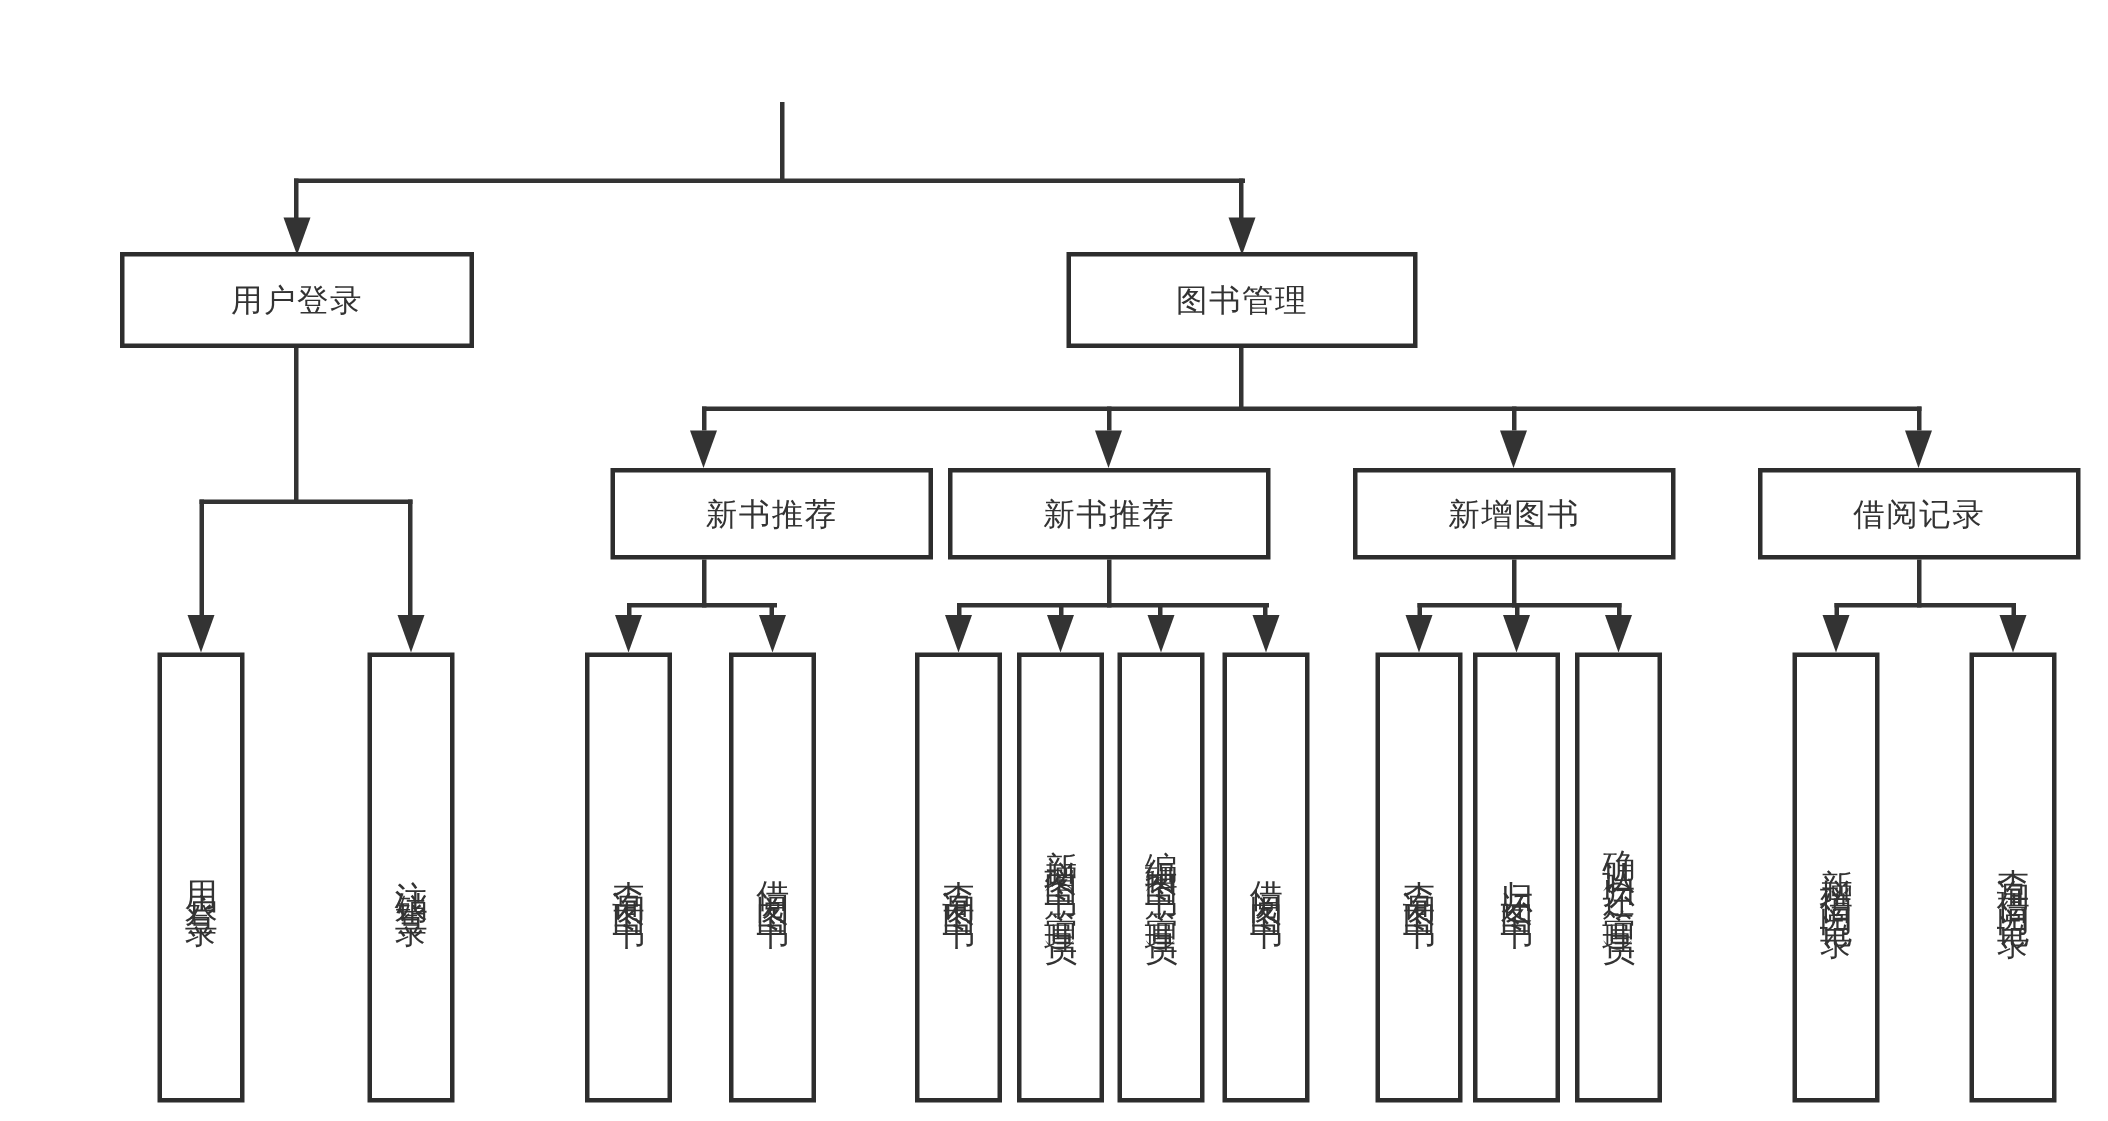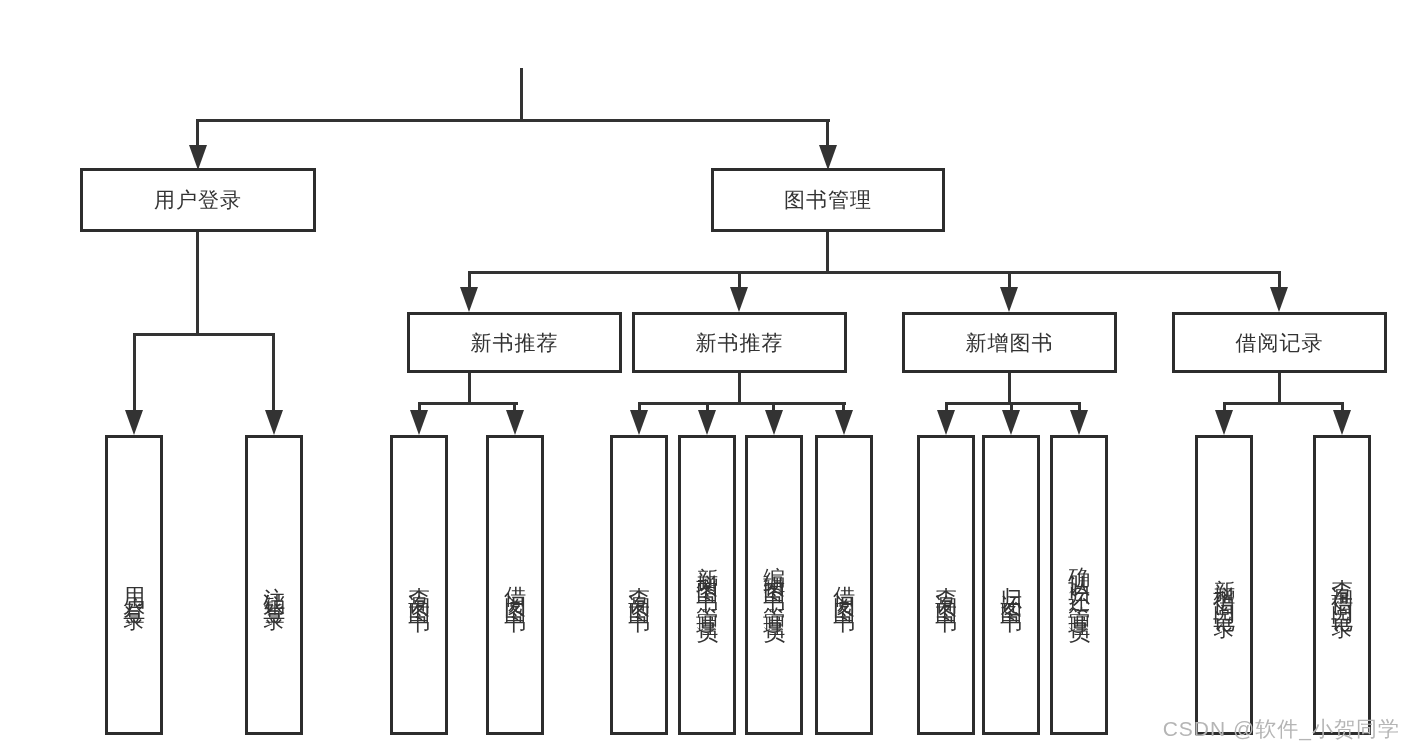--- a/index.html
+++ b/index.html
@@ -172,15 +172,14 @@
     <span class="vlabel">确认归还（管理员）</span>
   </div>
 
   <div class="box vbox" style="left:1195px; top:435px;">
     <span class="vlabel">新增借阅记录</span>
   </div>
   <div class="box vbox" style="left:1313px; top:435px;">
     <span class="vlabel">查询借阅记录</span>
   </div>
 
-  <div class="watermark">CSDN @软件_小贺同学</div>
 
 </div>
 
 </body></html>

